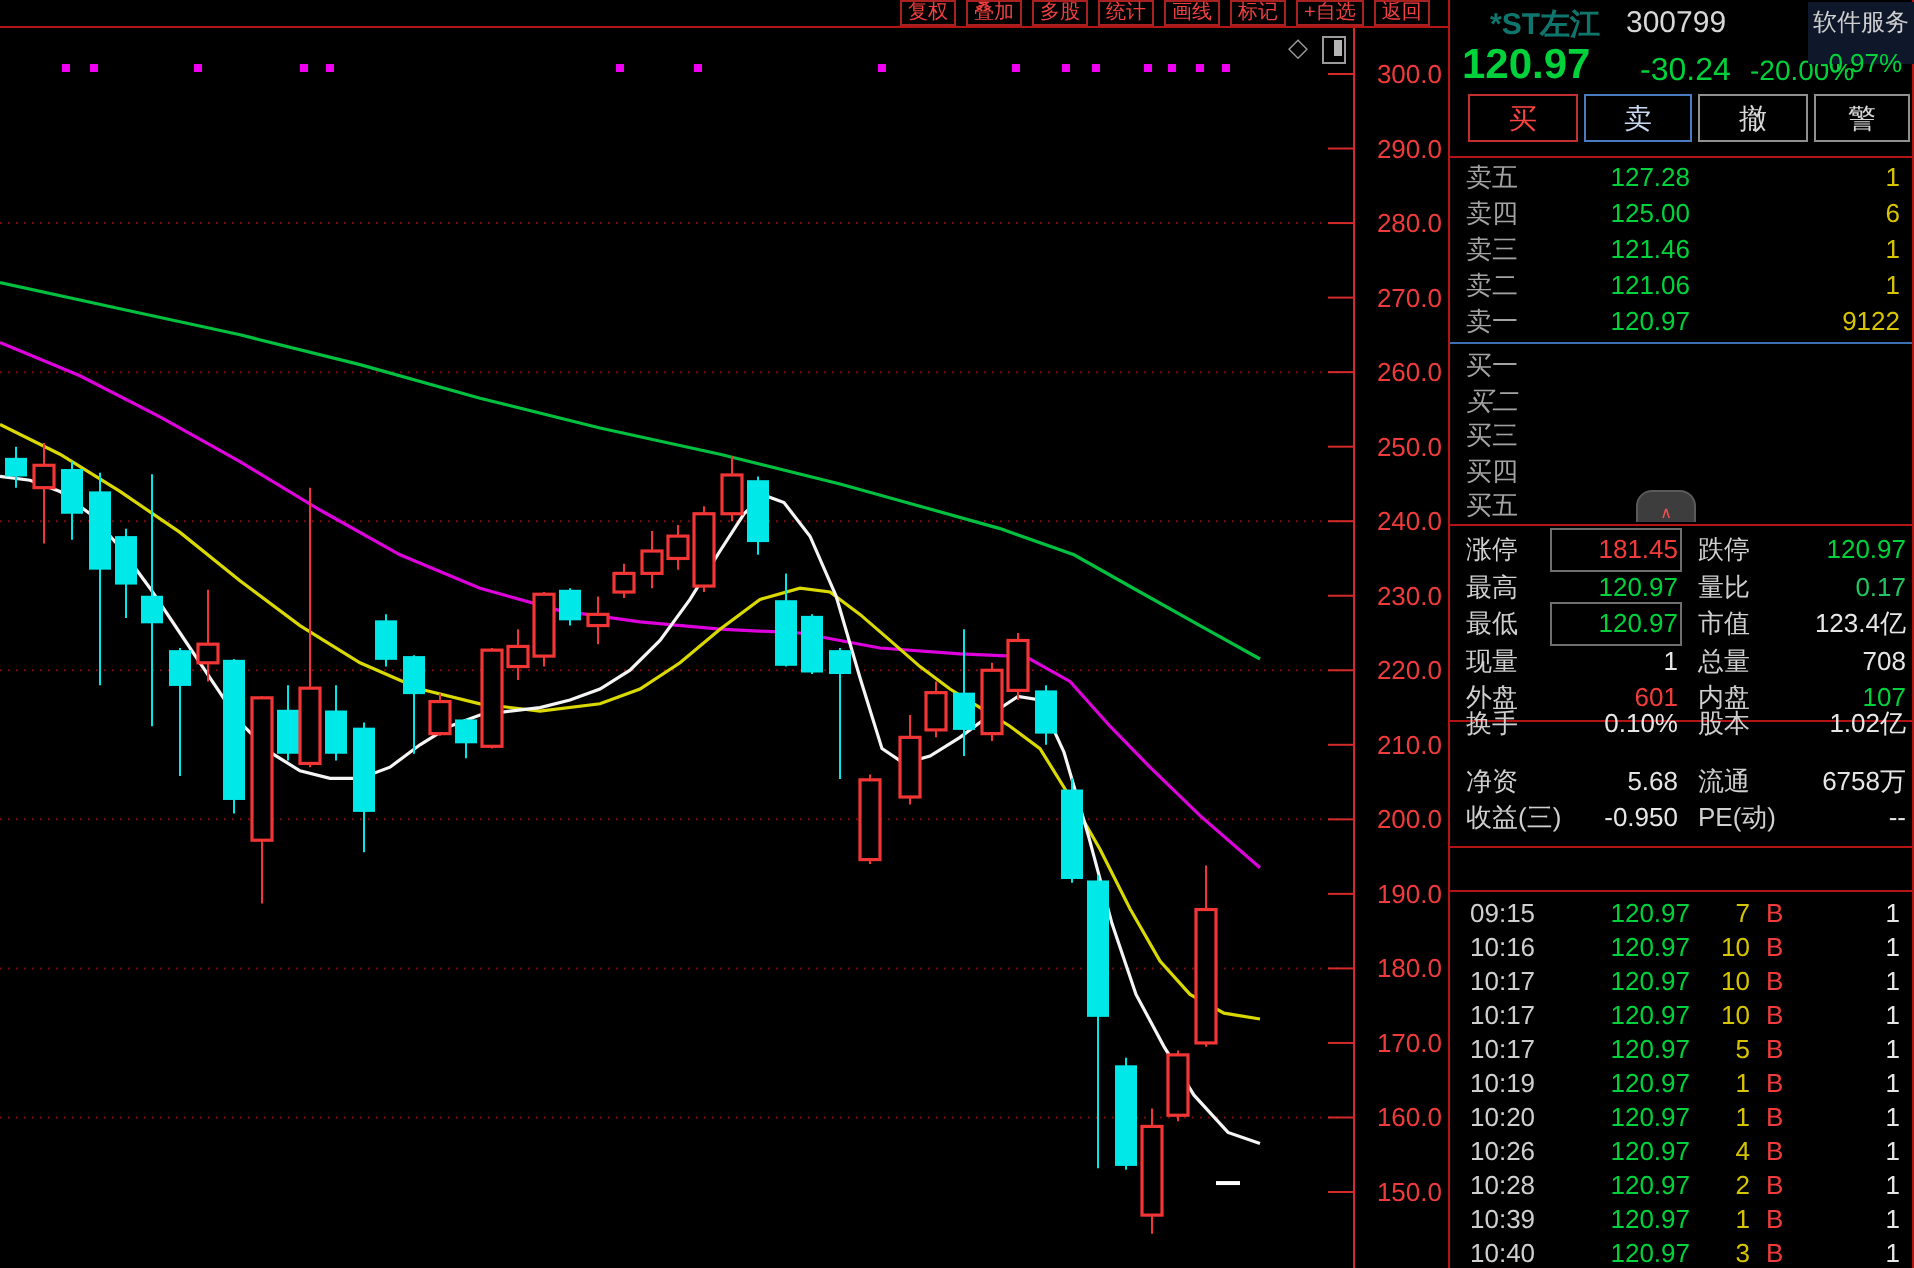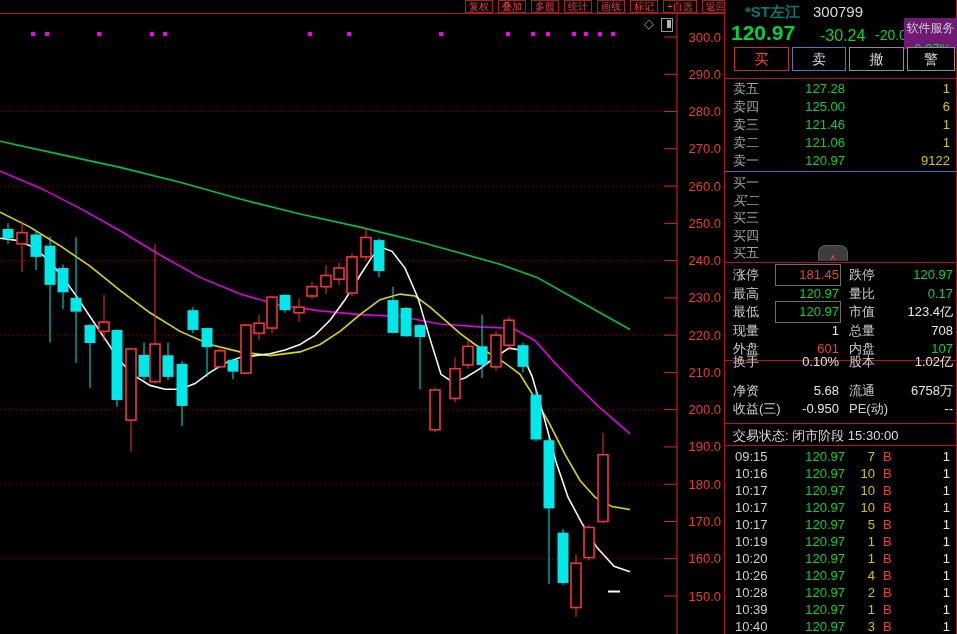--- a/index.html
+++ b/index.html
@@ -1,37 +1,37 @@
 <!DOCTYPE html>
 <html><head>
 <meta charset="utf-8">
 <style>
   html,body{margin:0;padding:0;background:#000;}
   .app{position:relative;width:957px;height:634px;background:#000;overflow:hidden;
        font-family:"Liberation Sans","DejaVu Sans",sans-serif;color:#ddd;}
   
   .topbar{position:absolute;left:0;top:0;width:724px;height:13px;background:#000;}
-  .toolbar-btns{position:absolute;left:465px;top:0;display:flex;gap:5px;}
+  .toolbar-btns{position:absolute;left:450px;top:0;display:flex;gap:5px;}
   .tb-btn{display:inline-block;border:1px solid #a82020;color:#f24040;font-size:10px;
           line-height:11px;padding:0 3px;white-space:nowrap;cursor:default;}
   .topline{position:absolute;left:0;top:13px;width:724px;height:0;border-top:1px solid #b41414;}
   
   .chart-wrap{position:absolute;left:0;top:14px;width:724px;height:620px;}
   .chart-icon-diamond{position:absolute;left:644px;top:17px;color:#9a9a9a;font-size:13px;line-height:14px;}
   .chart-icon-window{position:absolute;left:661px;top:18px;width:10px;height:12px;border:1px solid #9a9a9a;}
   .chart-icon-window i{position:absolute;right:1px;top:1px;width:4px;height:8px;background:#b5b5b5;}
   
   .panel{position:absolute;left:724px;top:0;width:233px;height:634px;background:#000;
          border-left:1px solid #b41414;border-right:1px solid #b41414;box-sizing:border-box;}
   .p-name{position:absolute;left:20px;top:3px;font-size:15px;font-weight:bold;color:#0f766e;}
   .p-code{position:absolute;left:88px;top:3px;font-size:15px;color:#d8d8d8;}
   .p-price{position:absolute;left:6px;top:21px;font-size:21px;font-weight:bold;color:#00d23c;}
   .p-chg{position:absolute;left:95px;top:27px;font-size:16px;color:#00d23c;}
   .p-chgp{position:absolute;left:150px;top:27px;font-size:14px;color:#00d23c;}
-  .sectorbox{position:absolute;left:179px;top:18px;width:53px;height:31px;background:#701a75;text-align:center;}
+  .sectorbox{position:absolute;left:179px;top:1px;width:53px;height:31px;background:#0f172a;text-align:center;}
   .sector-name{display:block;font-size:12px;color:#cfcfcf;line-height:21px;}
   .sector-chg{display:block;font-size:13px;color:#00d23c;line-height:20px;}
   .obtns{position:absolute;top:47px;left:0;width:100%;height:26px;}
   .obtn{position:absolute;top:0;height:22px;line-height:22px;text-align:center;font-size:14px;
         background:#000;border:1px solid #909090;color:#d8d8d8;cursor:pointer;}
   .hline{position:absolute;left:0;width:100%;height:0;border-top:1px solid #b41414;}
   .blueline{position:absolute;left:0;width:100%;height:0;border-top:1px solid #3c6fb4;}
   .qrow{position:absolute;left:0;width:100%;height:18px;font-size:13px;line-height:18px;}
   .q-label{position:absolute;left:8px;color:#a3a3a3;}
   .q-price{position:absolute;left:56px;width:64px;text-align:right;color:#00d23c;}
@@ -456,21 +456,20 @@
           <span class="s-rv c-w">6758万</span>
         </div>
         <div class="srow" style="top: 400px;">
           <span class="s-ll">收益(三)</span>
           <span class="s-lv c-w">-0.950</span>
           <span class="s-rl">PE(动)</span>
           <span class="s-rv c-w">--</span>
         </div>
       </div>
     <div class="hline" style="top:423px"></div>
-    <span class="statusrow" style="top:427px">交易状态: 闭市阶段 15:30:00</span>
     <div class="hline" style="top:445px"></div>
     <div id="trades">
         <div class="trow" style="top: 448px;">
           <span class="t-time">09:15</span>
           <span class="t-price">120.97</span>
           <span class="t-vol">7</span>
           <span class="t-side">B</span>
           <span class="t-cnt">1</span>
         </div>
         <div class="trow" style="top: 465px;">

